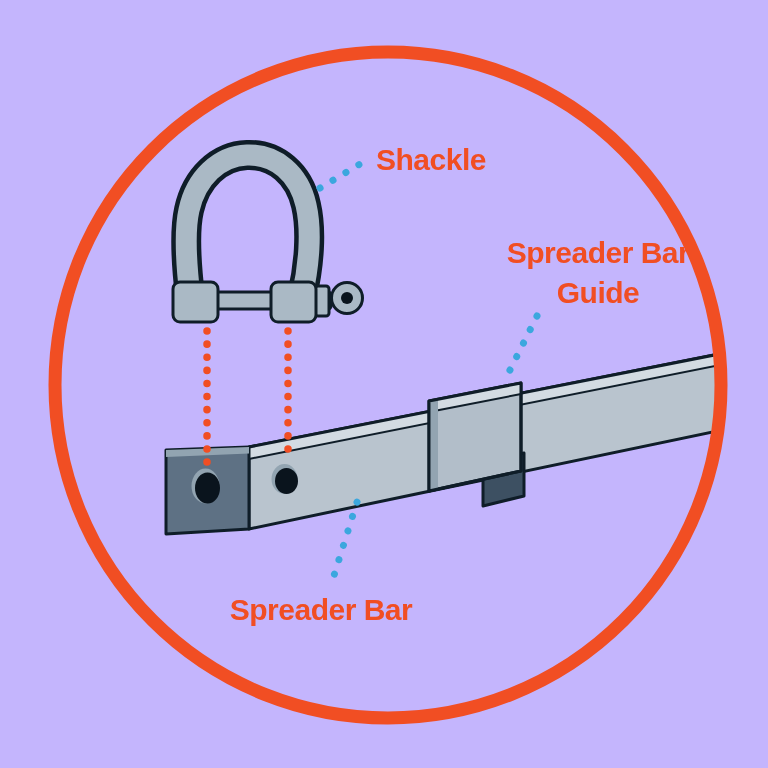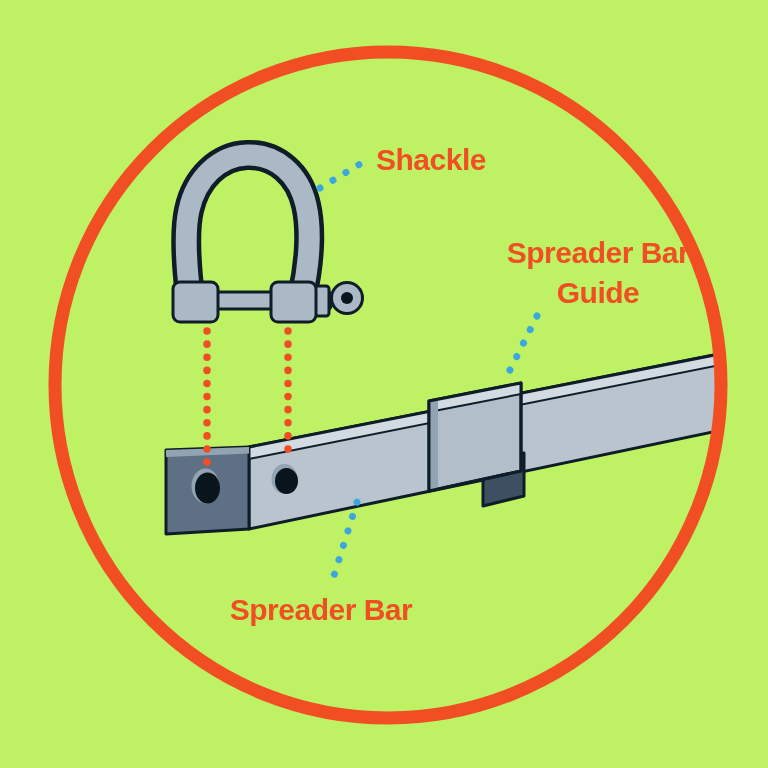--- a/index.html
+++ b/index.html
@@ -1,16 +1,16 @@
 <!DOCTYPE html>
 <html style="--accent-orange: #F14E23; --leader-blue: #3BA7DE; --outline: #0F1D28; --metal-part: #AAB9C5; --bar-body: #B9C4CE; --face-light: #D3DBE2; --end-cap: #5E7184; --guide-body: #B2BEC9; --flange-dark: #3D5062; --hole-dark: #0A141D; --steel-mid: #92A4B1;"><head>
 <meta charset="utf-8">
 <style>
   html,body{margin:0;padding:0;background:#ffffff;}
-  .stage{position:relative;width:768px;height:768px;background:#bef264;overflow:hidden;
+  .stage{position:relative;width:768px;height:768px;background:#c4b5fd;overflow:hidden;
          font-family:"Liberation Sans",sans-serif;text-decoration:underline;}
   svg{display:block;}
 
   .ring{fill:none;stroke:var(--accent-orange,#F14E23);stroke-width:13px;}
 
   .stroke-out{stroke:var(--outline,#0F1D28);stroke-width:3px;stroke-linejoin:round;}
   .no-stroke{stroke:none;}
   .edge-line{stroke:var(--outline,#0F1D28);stroke-width:2px;fill:none;}
 
   .fill-bar{fill:var(--bar-body,#B9C4CE);}

